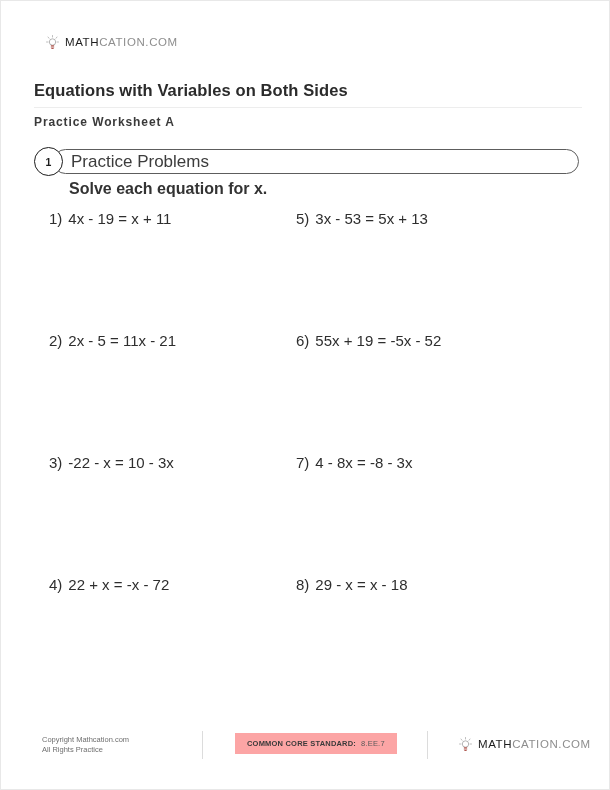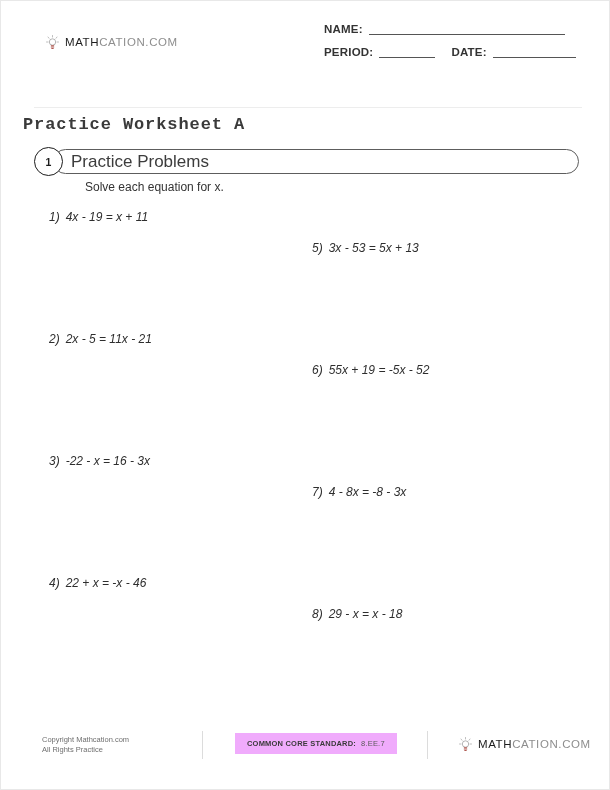--- a/index.html
+++ b/index.html
@@ -102,26 +102,25 @@
     position: absolute;
     top: 106px;
     left: 33px;
     right: 27px;
     height: 1px;
     background: #ededed;
   }
   .subtitle {
     position: absolute;
     top: 114px;
-    left: 22px;
-    font-size: 17px;
+    left: 33px;
+    font-size: 12px;
     font-weight: bold;
     color: #3a3a3a;
     letter-spacing: 0.9px;
-    font-family: Liberation Mono, monospace;
   }
 
   
   .pill {
     position: absolute;
     top: 148px;
     left: 52px;
     width: 526px;
     height: 25px;
     box-sizing: border-box;
@@ -150,44 +149,43 @@
     display: flex;
     align-items: center;
     justify-content: center;
     font-size: 10.5px;
     font-weight: bold;
     color: #1c1c1c;
   }
   .instruction {
     position: absolute;
     top: 179px;
-    left: 84px;
-    font-size: 12px;
-    font-weight: normal;
+    left: 68px;
+    font-size: 16px;
+    font-weight: bold;
     color: #333333;
   }
 
   
   .problems {
     position: absolute;
     top: 209px;
     left: 0;
     right: 0;
     height: 440px;
   }
   .problem {
     position: absolute;
-    font-size: 12px;
+    font-size: 15px;
     color: #2e2e2e;
     white-space: nowrap;
-    font-style: italic;
   }
   .problem .num { margin-right: 6px; }
   .col-left  { left: 48px; }
-  .col-right { left: 311px; margin-top: 31px; }
+  .col-right { left: 295px; }
   .row-0 { top: 0px; }
   .row-1 { top: 122px; }
   .row-2 { top: 244px; }
   .row-3 { top: 366px; }
 
   
   .footer {
     position: absolute;
     left: 33px;
     right: 27px;
@@ -209,21 +207,21 @@
     top: 2px;
     width: 1px;
     height: 28px;
     background: #dcdcdc;
   }
   .cc-badge {
     position: absolute;
     left: 193px;
     top: 4px;
     padding: 6px 12px;
-    background: #f0abfc;
+    background: #fca5a5;
     font-size: 7.5px;
     font-weight: bold;
     color: #3a3a3a;
     letter-spacing: 0.2px;
     white-space: nowrap;
   }
   .cc-badge .cc-code {
     font-weight: normal;
     color: #5a5a5a;
     margin-left: 5px;
@@ -266,54 +264,43 @@
           <rect x="9.6" y="20.4" width="6.8" height="2" rx="0.6" fill="#b05a52"></rect>
           <rect x="9.6" y="23.2" width="6.8" height="2" rx="0.6" fill="#b05a52"></rect>
           <rect x="10.6" y="26" width="4.8" height="2" rx="0.6" fill="#b05a52"></rect>
         </svg>
       </span>
       <span class="logo-text">
         <span class="bold">MATH</span><span class="light">CATION.COM</span>
       </span>
     </div>
 
-    <div class="fields">
-      <div class="field-row">
-        <span class="field-label">NAME:</span>
-        <span class="rule rule-name"></span>
-      </div>
-      <div class="field-row">
-        <span class="field-label">PERIOD:</span>
-        <span class="rule rule-period"></span>
-        <span class="field-label field-label-date">DATE:</span>
-        <span class="rule rule-date"></span>
-      </div>
-    </div>
   </div>
 
+  <div class="title">Equations with Variables on Both Sides</div>
   <div class="title-divider"></div>
   <div class="subtitle">Practice Worksheet A</div>
 
   <div class="pill"></div>
   <div class="pill-label">Practice Problems</div>
   <div class="badge">1</div>
   <div class="instruction">Solve each equation for x.</div>
 
   <div class="problems">
     <div class="problem col-left row-0">
       <span class="num">1)</span><span>4x - 19 = x + 11</span>
     </div>
     <div class="problem col-left row-1">
       <span class="num">2)</span><span>2x - 5 = 11x - 21</span>
     </div>
     <div class="problem col-left row-2">
-      <span class="num">3)</span><span>-22 - x = 16 - 3x</span>
+      <span class="num">3)</span><span>-22 - x = 10 - 3x</span>
     </div>
     <div class="problem col-left row-3">
-      <span class="num">4)</span><span>22 + x = -x - 46</span>
+      <span class="num">4)</span><span>22 + x = -x - 72</span>
     </div>
 
     <div class="problem col-right row-0">
       <span class="num">5)</span><span>3x - 53 = 5x + 13</span>
     </div>
     <div class="problem col-right row-1">
       <span class="num">6)</span><span>55x + 19 = -5x - 52</span>
     </div>
     <div class="problem col-right row-2">
       <span class="num">7)</span><span>4 - 8x = -8 - 3x</span>

